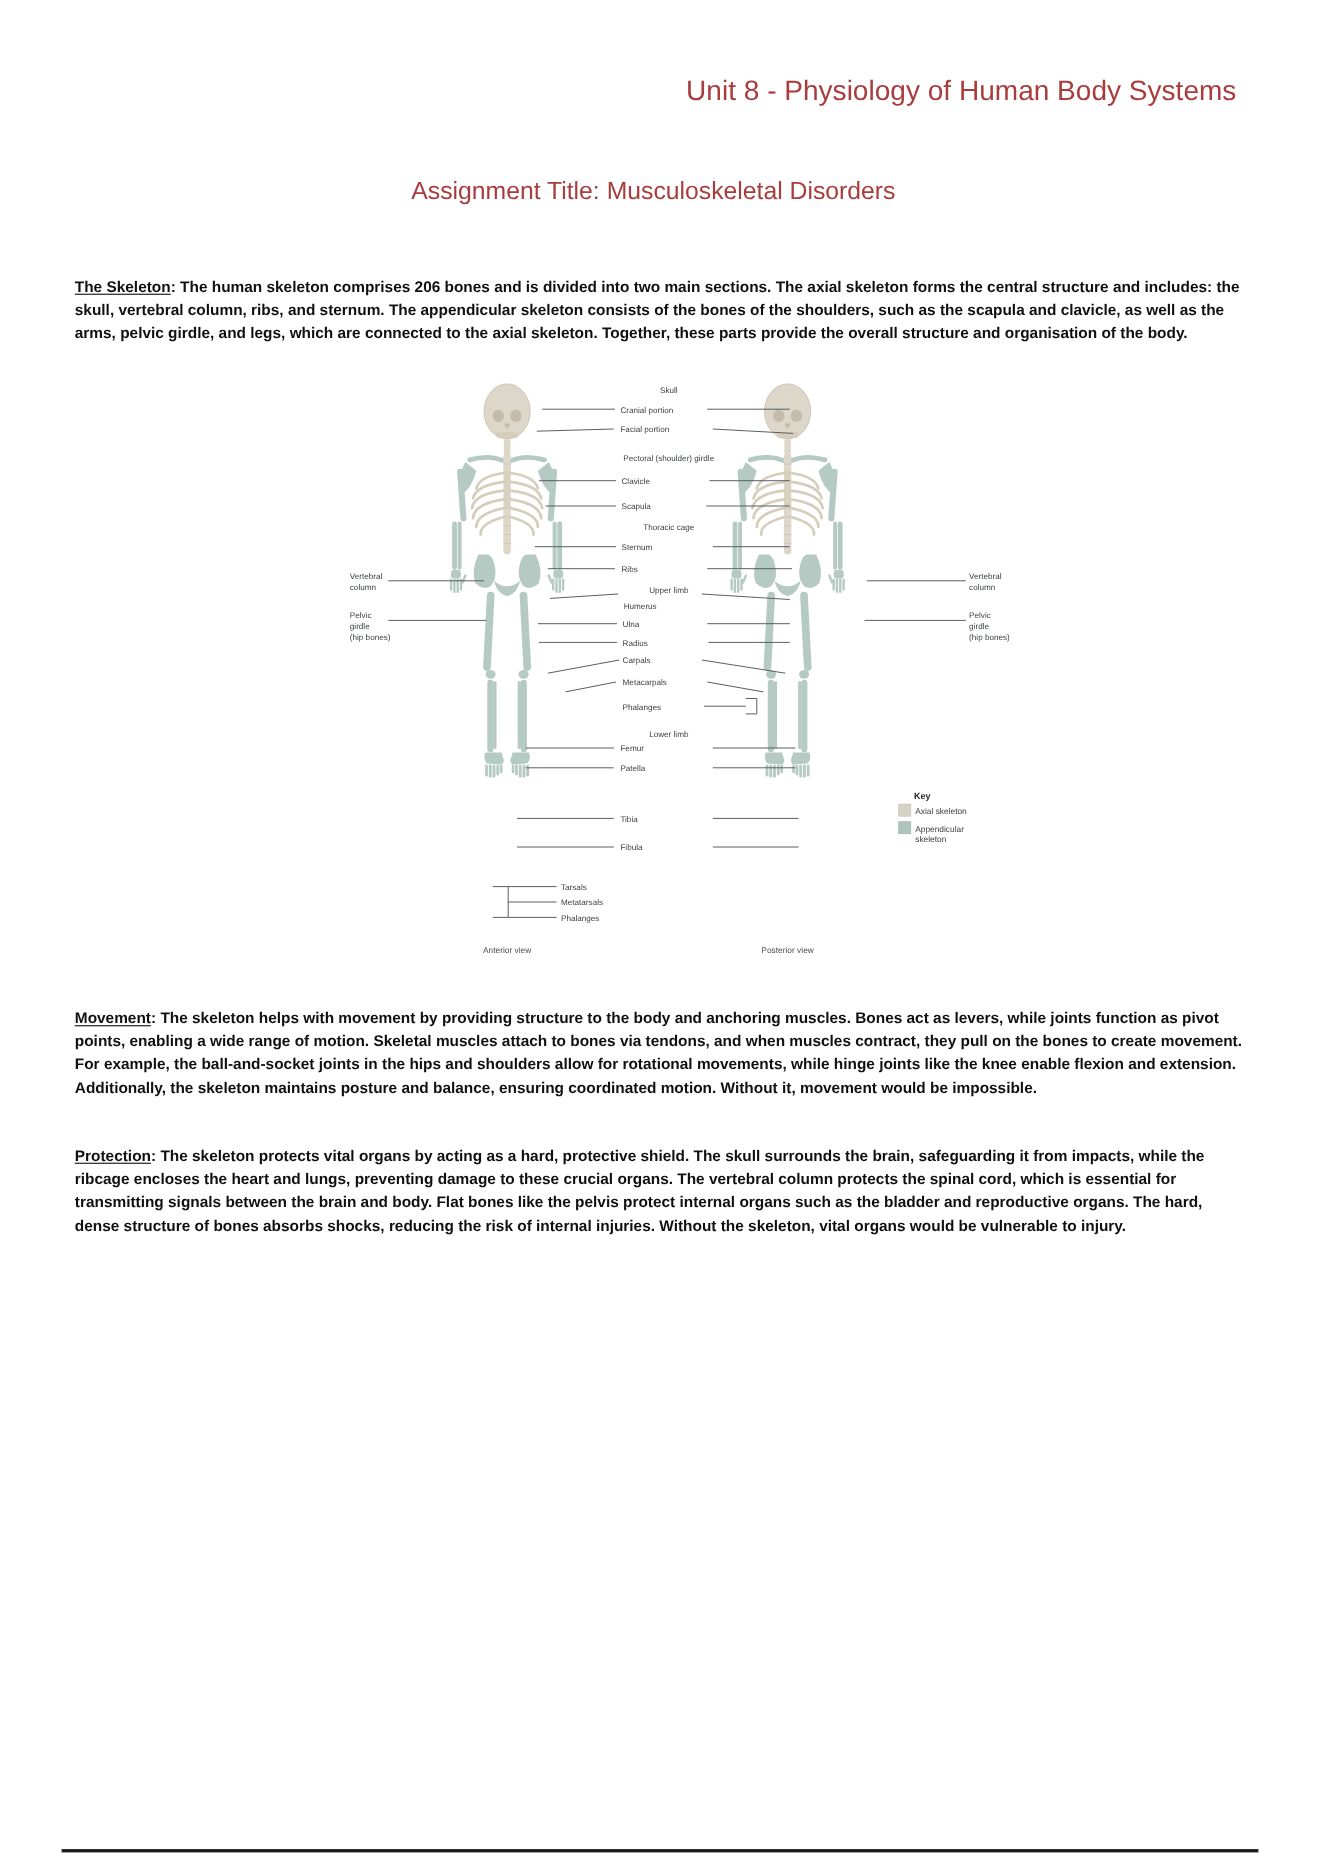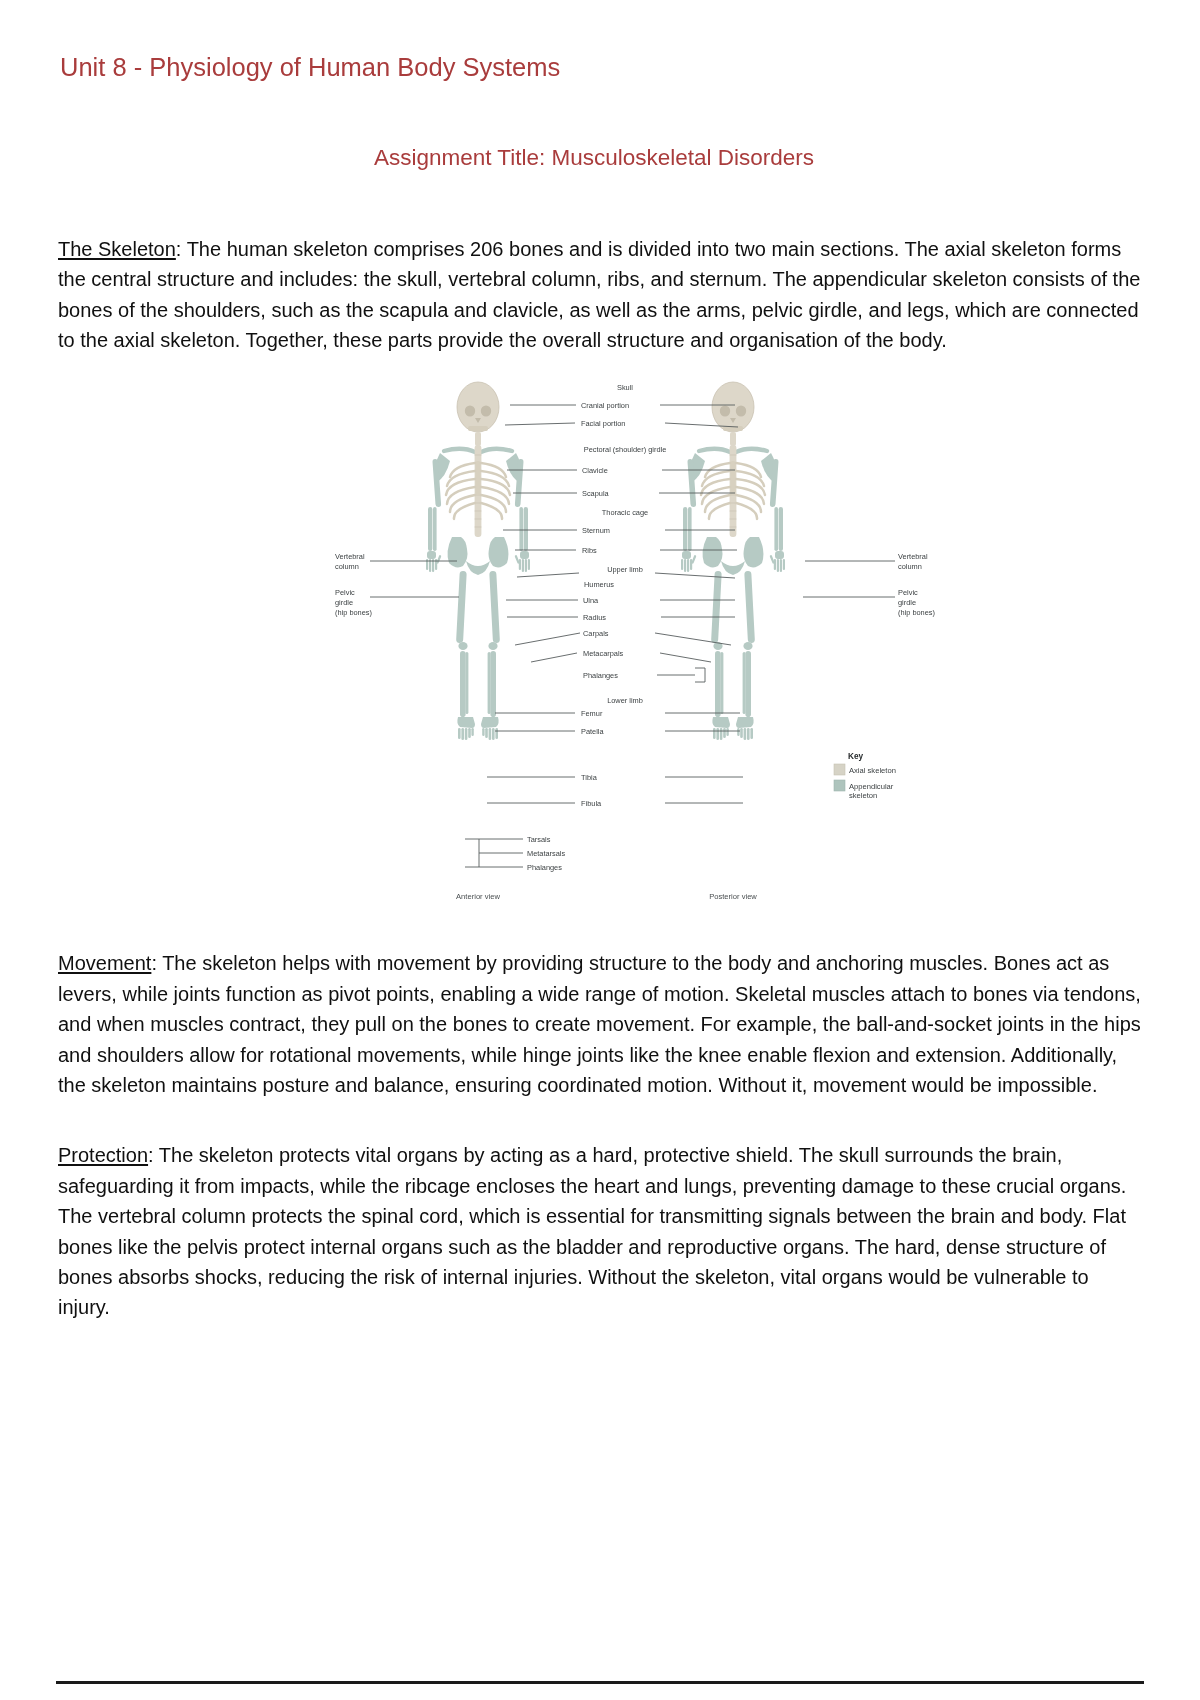--- a/index.html
+++ b/index.html
@@ -15,25 +15,25 @@
     position: relative;
     width: 1200px;
     height: 1700px;
     background: #ffffff;
     overflow: hidden;
     box-sizing: border-box;
   }
 
   
   .doc-title {
-    text-align: left;
+    text-align: right;
     color: #a93c3c;
     font-size: 25.5px;
     line-height: 1.35;
-    margin: 0;
+    margin: 16px;
     padding: 50px 60px 0 60px;
     font-weight: 400;
   }
   .doc-subtitle {
     text-align: center;
     color: #b04040;
     font-size: 20.5px;
     line-height: 1.45;
     margin: 0;
     padding: 38px 100px 0 100px;
@@ -47,45 +47,46 @@
     margin: 16px;
     padding: 42px 72px 0 60px;
     font-weight: 400;
   }
 
   
   .body-wrap {
     padding: 0 50px 0 50px;
   }
   .para {
-    font-size: 20px;
+    font-size: 14px;
     line-height: 1.52;
     color: #101010;
-    margin: 8px;
+    margin: 18px;
     text-align: left;
     max-width: 1105px;
+    font-weight: bold;
   }
   .para-spaced-1 { margin-top: 60px; }
   .para-spaced-2 { margin-top: 38px; }
   .para-spaced-3 { margin-top: 40px; }
   .lead {
     text-decoration: underline;
     text-underline-offset: 2px;
   }
 
   
   .figure {
     position: relative;
     width: 1200px;
     height: 545px;
     margin-top: 10px;
   }
   .fig-inner {
     position: absolute;
-    left: 285px;
+    left: 268px;
     top: 0;
     width: 640px;
     height: 545px;
   }
   .fig-svg { display: block; width: 640px; height: 545px; }
 
   
   .bottom-rule {
     position: absolute;
     left: 56px;

